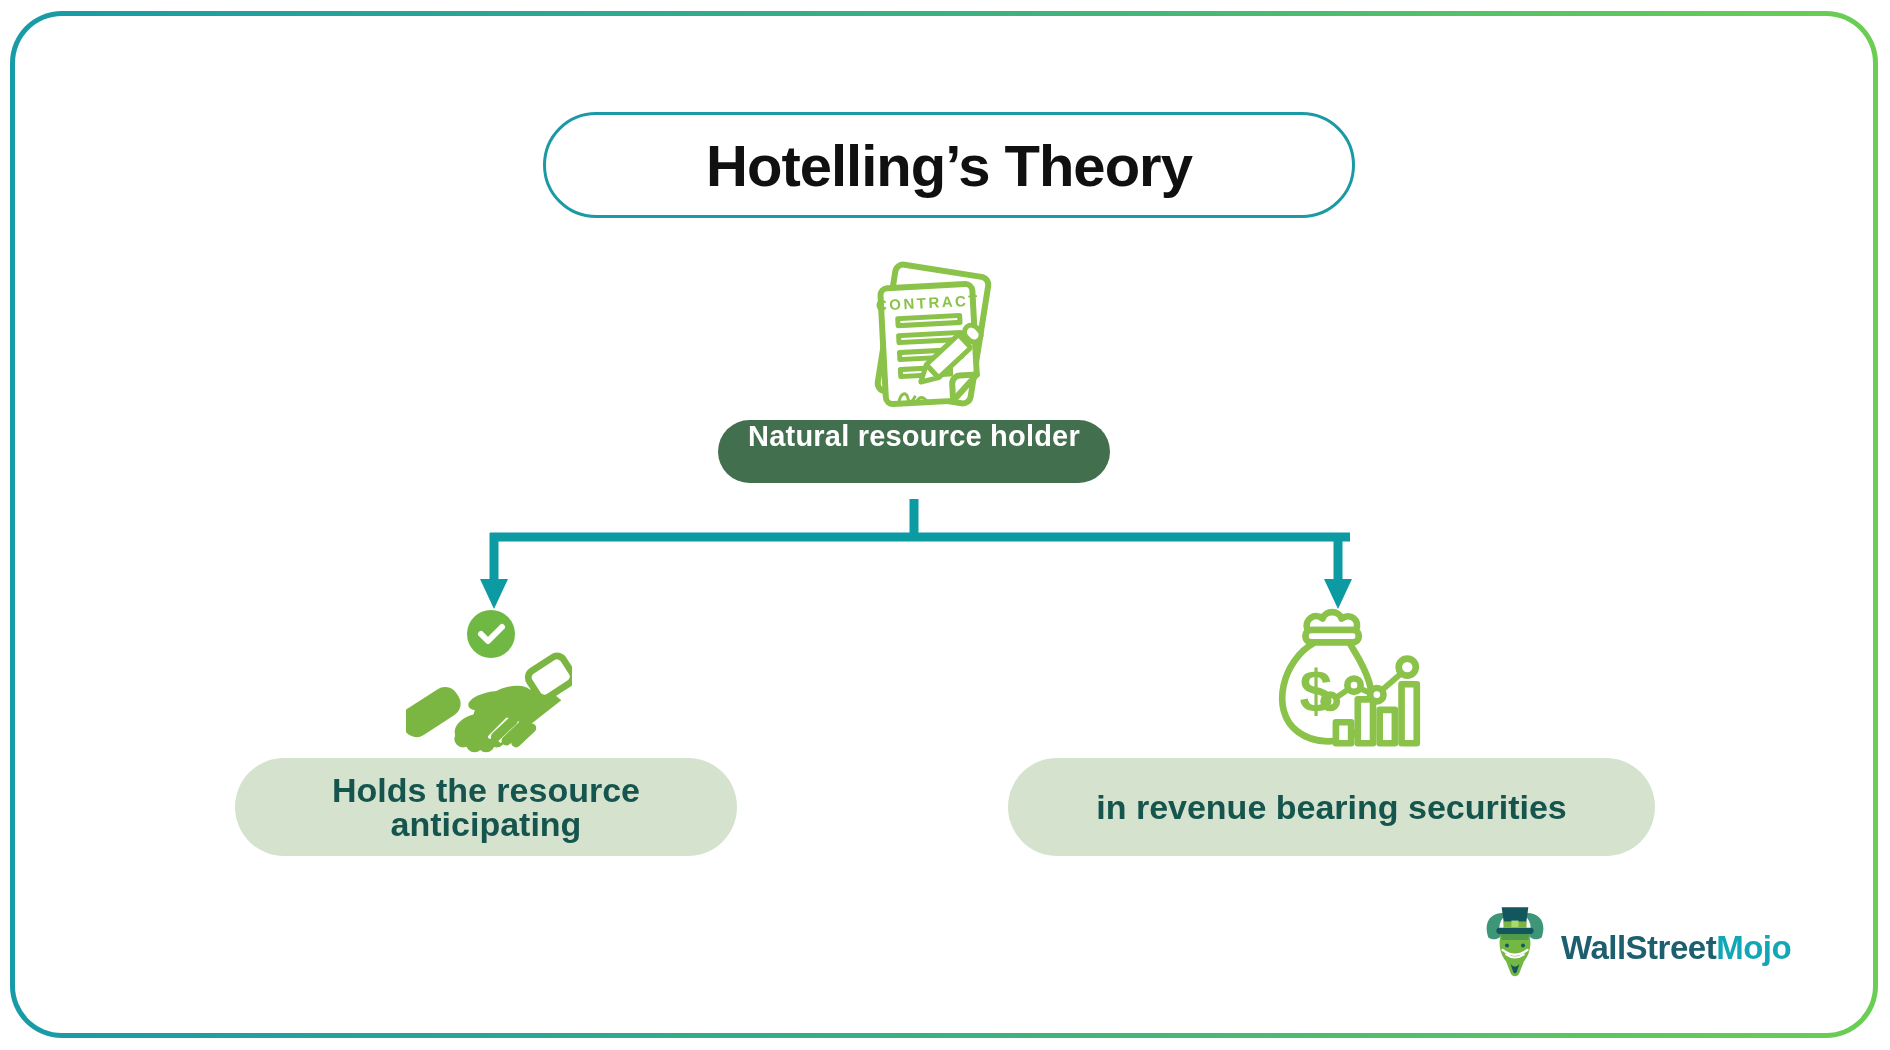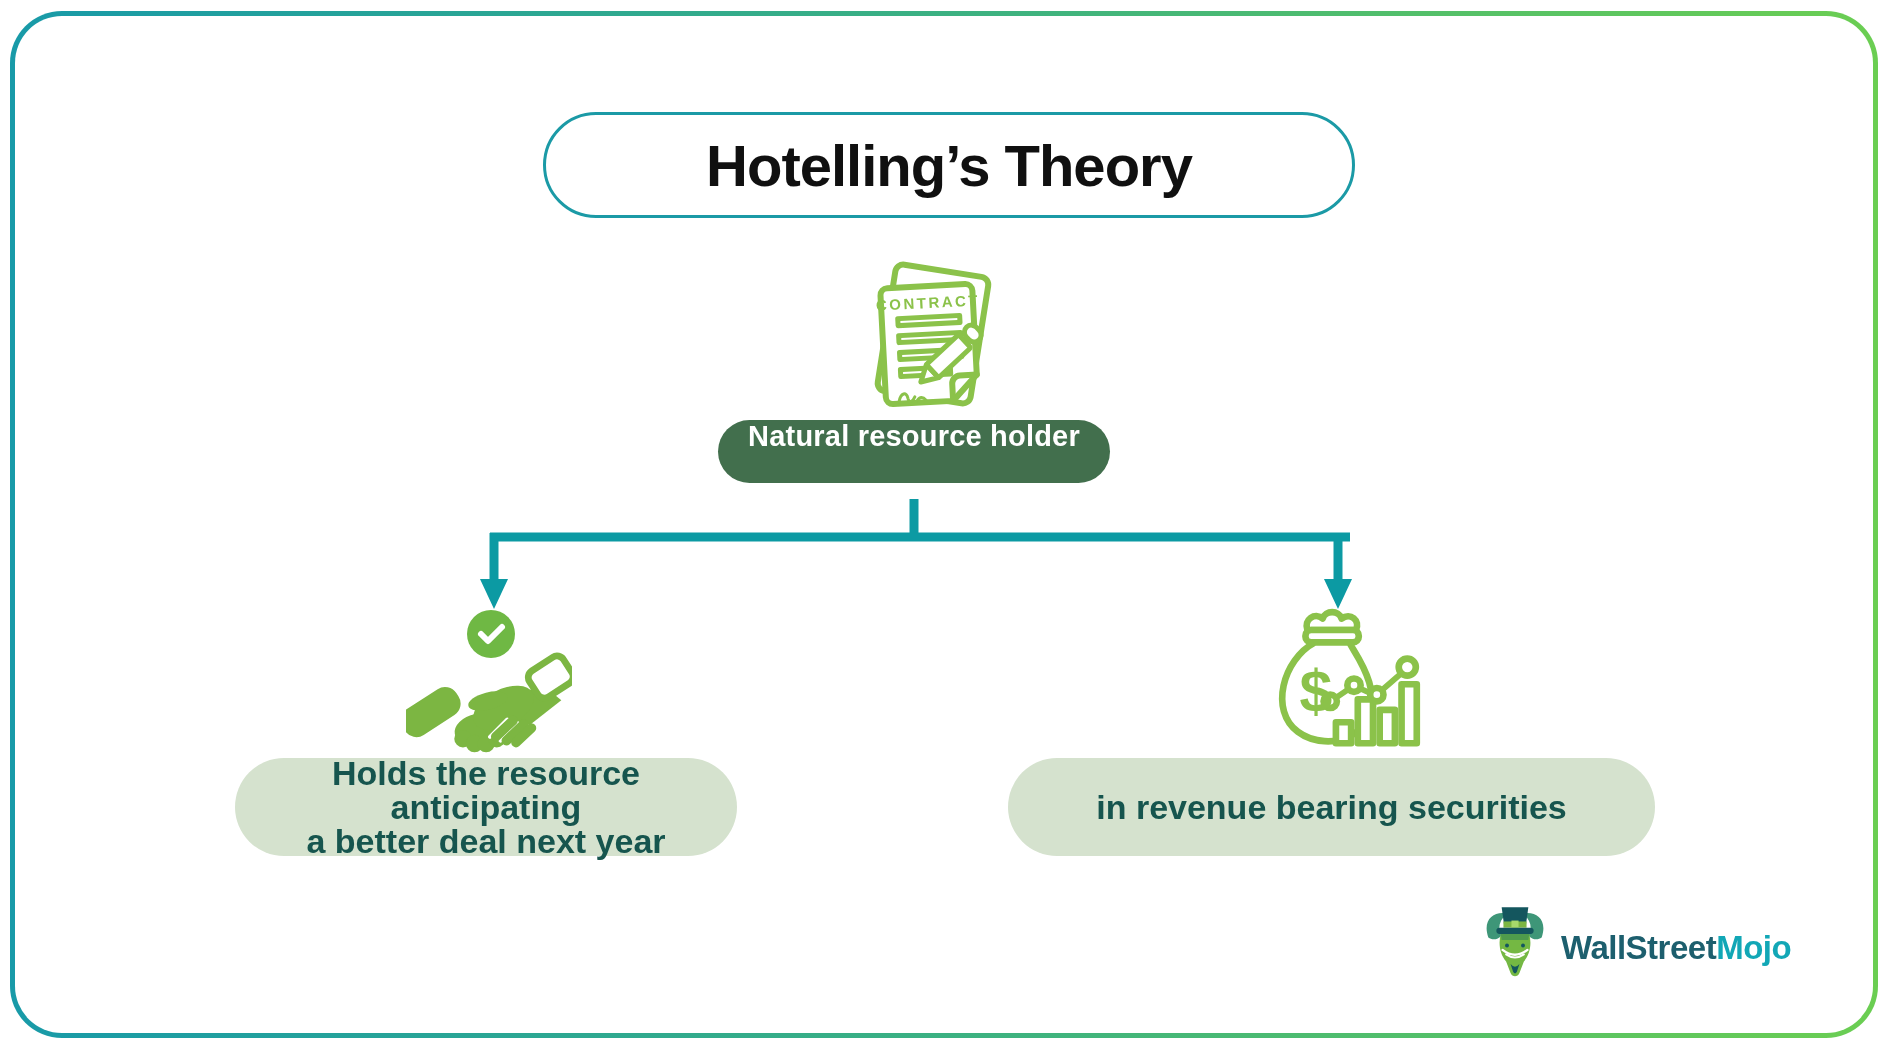--- a/index.html
+++ b/index.html
@@ -231,21 +231,20 @@
       <circle cx="103" cy="85" r="7"></circle>
       <circle cx="127" cy="95" r="7"></circle>
       <circle cx="159" cy="66" r="9"></circle>
     </g>
 
     <text x="63" y="113" text-anchor="middle" fill="#8BC24A" style="font-family:'Liberation Sans',sans-serif;font-size:62px;font-weight:bold;">$</text>
   </svg>
 
   <div class="branch-box left">
     <div class="branch-line">Holds the resource anticipating</div>
-    <div class="branch-line">a better deal next year</div>
   </div>
 
   <div class="branch-box right">
     <div class="branch-line">in revenue bearing securities</div>
   </div>
 
   <div class="logo">
     <svg width="64" height="76" viewBox="0 0 72 84">
 
       <path d="M6,38 C-1,18 12,8 27,11 C18,19 16,28 21,36 C16,41 10,41 6,38 Z" fill="#3E9678"></path>

